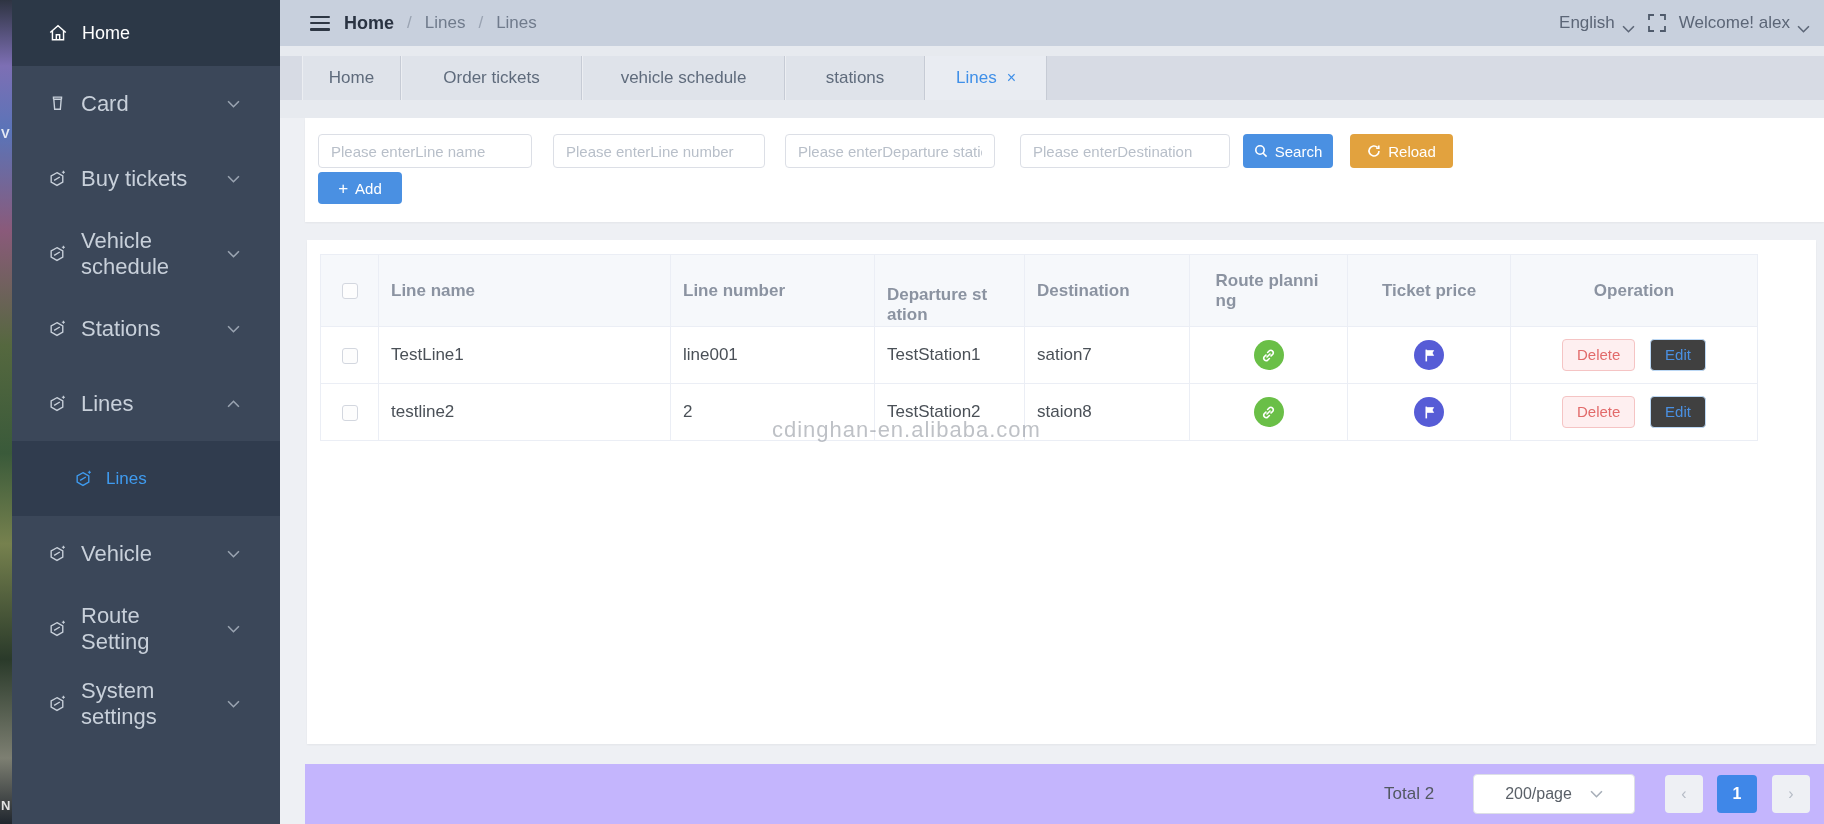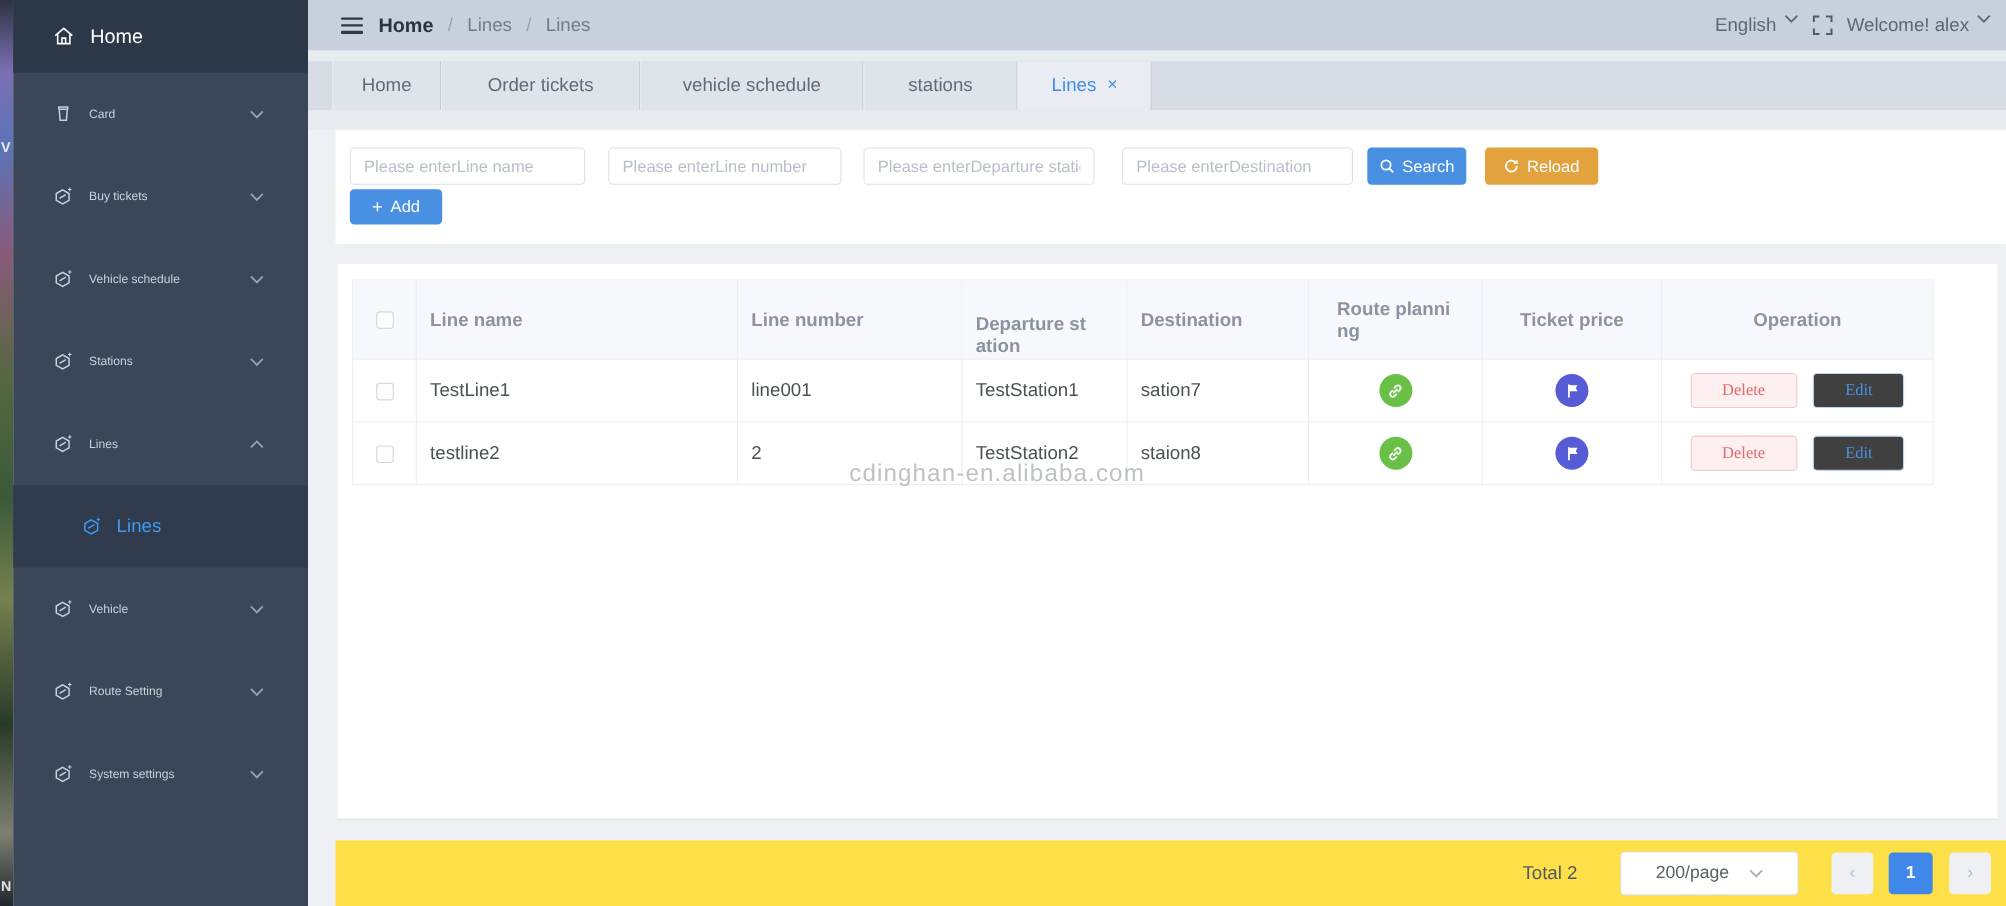--- a/index.html
+++ b/index.html
@@ -8,21 +8,21 @@
   .screen { position:relative; width:1824px; height:824px; }
 
   
   .wallpaper { position:absolute; left:0; top:0; width:12px; height:824px;
     background:linear-gradient(180deg,#2e3442 0%,#7d6fb4 8%,#5a74b8 16%,#8a5a7a 28%,#55683f 42%,#3a5a3a 55%,#76814e 66%,#2a3a2a 80%,#7d7f72 92%,#20262e 100%); }
   .wp-letter { position:absolute; left:1px; color:rgba(255,255,255,.85); font-size:13px; font-weight:bold; }
 
   
   .sidebar { position:absolute; left:12px; top:0; width:268px; height:824px; background:#3b4759; }
   .sb-header { height:66px; background:#2c3847; display:flex; align-items:center; padding-left:36px; color:#fff; font-size:18px; gap:14px; }
-  .sb-item { height:75px; display:flex; align-items:center; padding:0 40px 0 36px; color:#c8d0da; font-size:11px; gap:14px; cursor:pointer; }
+  .sb-item { height:75px; display:flex; align-items:center; padding:0 40px 0 36px; color:#c8d0da; font-size:22px; gap:14px; cursor:pointer; }
   .sb-item .lbl { flex:1; }
   .sb-sub { height:75px; background:#303c4e; display:flex; align-items:center; padding-left:62px; gap:13px; color:#3f9bef; font-size:17px; cursor:pointer; }
   .chev { color:#9aa4b1; display:flex; }
   .chev svg { width:13px; height:8px; }
   .chev.up svg { transform:rotate(180deg); }
   .mi { display:flex; }
   .mi svg { width:19px; height:19px; stroke:#c8d0da; fill:none; stroke-width:1.3; }
   .sb-sub .mi svg { stroke:#3f9bef; }
   .sb-header .mi svg { stroke:#fff; width:20px; height:20px; }
 
@@ -31,21 +31,21 @@
 
   
   .topbar { position:absolute; left:0; top:0; width:1544px; height:46px; background:#c8d0dd; display:flex; align-items:center; }
   .hamburger { margin-left:30px; width:20px; height:15px; display:flex; flex-direction:column; justify-content:space-between; cursor:pointer; }
   .hamburger i { display:block; height:2.5px; background:#2e3razor744; background:#2e3744; border-radius:1px; }
   .crumb { display:flex; align-items:center; gap:13px; margin-left:14px; font-size:17px; }
   .crumb .home { color:#2a3342; font-weight:bold; font-size:18px; cursor:pointer; }
   .crumb .sep { color:#9aa3b2; }
   .crumb .node { color:#707b8c; cursor:pointer; }
   .topbar-right { margin-left:auto; display:flex; align-items:center; gap:12px; padding-right:14px; color:#5c6677; font-size:17px; }
-  .topbar-right .grp { display:flex; align-items:flex-start; gap:7px; cursor:pointer; }
+  .topbar-right .grp { display:flex; align-items:flex-end; gap:7px; cursor:pointer; }
   .topbar-right .chev { color:#5c6677; }
   .fsicon { display:flex; cursor:pointer; }
   .fsicon svg { width:20px; height:20px; stroke:#4f5a6b; fill:none; stroke-width:1.8; }
 
   
   .tabzone { position:absolute; left:0; top:46px; width:1544px; height:72px; background:#e7eaef; }
   .tabbar { position:absolute; left:0; top:56px; width:1544px; height:44px; background:#d7dbe4; }
   .tab { position:absolute; top:0; height:44px; background:#dfe3ea; border-right:1px solid #c6cbd5; border-left:1px solid #eceef2;
          display:flex; align-items:center; justify-content:center; font-size:17px; color:#5f6b7c; cursor:pointer; gap:10px; }
   .tab.active { background:#e9ecf2; color:#3f8fe8; }
@@ -71,28 +71,28 @@
   tbody td { height:57px; color:#4a5057; padding:0 12px; background:#fff; }
   th.c, td.c { text-align:center; padding:0 4px; }
   .hwrap { display:inline-block; word-break:break-all; text-align:left; vertical-align:middle; }
   .w-dep { width:102px;margin-top:29px; }
   .w-route { width:106px; }
   .cb { width:16px; height:16px; border:1px solid #d3d7df; border-radius:3px; background:#fdfdfd; display:inline-block; vertical-align:middle; cursor:pointer; }
   .icon-btn { width:30px; height:30px; border-radius:50%; border:none; display:inline-flex; align-items:center; justify-content:center; cursor:pointer; }
   .icon-btn svg { width:15px; height:15px; stroke:#fff; fill:none; stroke-width:1.5; }
   .ib-green { background:#6abf47; }
   .ib-indigo { background:#565cd6; }
-  .op-btn { display:inline-block; height:32px; line-height:30px; padding:0 28px; border-radius:4px; font-size:15px; cursor:pointer; font-family:Liberation Serif, serif; }
+  .op-btn { display:inline-block; height:32px; line-height:30px; padding:0 14px; border-radius:4px; font-size:15px; cursor:pointer; font-family:Liberation Sans, sans-serif; }
   .op-del { background:#feeff0; border:1px solid #f5c4c4; color:#e26a6a; margin-right:10px; }
   .op-edit { background:#404040; border:1px solid #bcd8f5; color:#4a90e2; }
 
   .watermark { position:absolute; left:492px; top:417px; font-size:22px; color:rgba(125,132,142,.5); letter-spacing:1px; pointer-events:none; z-index:5; }
 
   
-  .pagebar { position:absolute; left:25px; top:764px; width:1519px; height:60px; background:#fde047; }
+  .pagebar { position:absolute; left:25px; top:764px; width:1519px; height:60px; background:#c4b5fd; }
   .pg-total { position:absolute; left:1079px; top:0; line-height:60px; font-size:17px; color:#525861; }
   .pg-select { position:absolute; left:1168px; top:10px; width:162px; height:40px; border:1px solid #dcdfe6; border-radius:4px; background:#fff;
                display:flex; align-items:center; justify-content:center; gap:18px; font-size:16px; color:#5a6068; cursor:pointer; }
   .pg-select .chev { color:#a7aeb8; }
   .pg-btn { position:absolute; top:11px; width:38px; height:38px; border:none; border-radius:4px; background:#eef0f4; color:#b6bcc6;
             font-size:16px; display:flex; align-items:center; justify-content:center; cursor:pointer; font-family:inherit; }
   .pg-prev { left:1360px; }
   .pg-cur  { left:1412px; width:40px; background:#3f87e8; color:#fff; font-weight:bold; }
   .pg-next { left:1467px; }
 </style>

